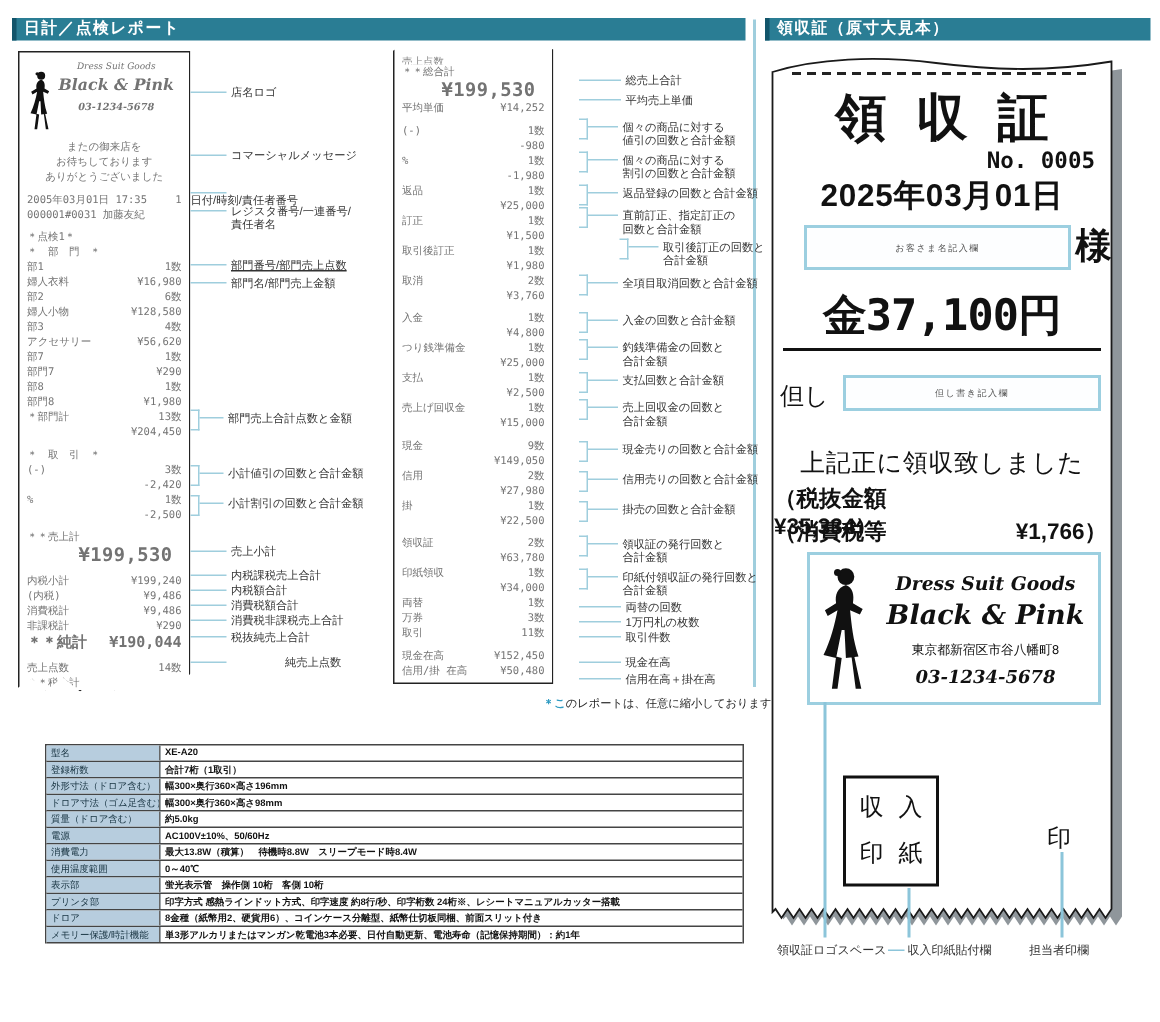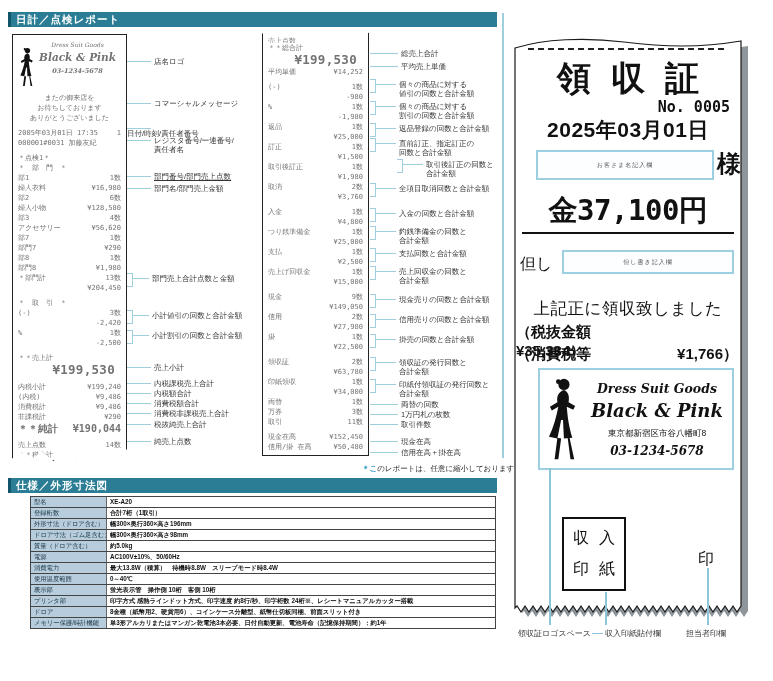--- a/index.html
+++ b/index.html
@@ -37,21 +37,21 @@
   .r1logo svg{position:absolute;left:0px;top:6px;}
   .r1logotxt{padding-left:16px;text-align:center;}
   .r1logotxt .en{font:italic 6px "DejaVu Serif",serif;margin-top:2px;}
   .r1logotxt .nm{font:italic bold 10.5px "DejaVu Serif",serif;margin-top:3px;}
   .r1logotxt .tel{font:italic bold 6.5px "DejaVu Serif",serif;margin-top:4px;}
   .r1msg{font-size:7px;text-align:center;line-height:10px;margin-bottom:5px;}
 
   
   .annotcol{position:absolute;top:0;height:681px;pointer-events:none;}
   #annot1{left:127px;width:126px;}
-  #annot2{left:370px;width:106px;border-radius:10px;}
+  #annot2{left:386px;width:106px;border-radius:10px;}
   .ann{position:absolute;left:0;display:flex;align-items:flex-start;font-size:7.5px;color:#333;
        white-space:nowrap;line-height:1.25;}
   .ann .conn{width:24px;border-top:1.2px solid #9FCEDD;margin-top:4px;margin-right:3px;flex:none;}
   .ann .brk{width:5px;height:12px;border:1.2px solid #9FCEDD;border-left:none;margin-top:-1px;flex:none;}
   .ann.bk .conn{width:16px;}
   #annot2 .ann .conn{width:28px;}
   #annot2 .ann.bk .conn{width:20px;}
   #note{position:absolute;left:362px;top:464px;font-size:7.5px;color:#222;}
   #note::first-letter{color:#2E9BC2;font-weight:bold;}
 
@@ -105,21 +105,21 @@
   .sk{width:76px;flex:none;background:#B7CDDE;border-right:1px solid #666;font-size:6.3px;color:#15313f;
       padding:1px 3px 0;box-sizing:border-box;white-space:nowrap;overflow:hidden;}
   .sv{flex:1;font-size:6.3px;font-weight:bold;color:#111;padding:1px 3px 0;white-space:nowrap;overflow:hidden;}
 </style>
 </head>
 <body>
 
 <div id="root">
 
   <div class="bar" id="bar1">日計／点検レポート</div>
-  <div class="bar" id="bar3">仕様／外形寸法図</div>
+  <div class="bar" id="bar2">領収証（原寸大見本）</div>
   <div id="divider"></div>
 
   <div class="rcpt" id="rcpt1">
     <div class="r1logo">
       <svg width="18" height="40" viewBox="0 0 40 90">
         <circle cx="21" cy="8" r="6" fill="#111"></circle>
           <circle cx="15" cy="5" r="2.5" fill="#111"></circle>
         <path fill="#111" d="M21,14 C15,16 13,21 14,27 L6,32 L8,36 L15,32 C13,42 10,54 5,64 L14,66 L18,46 L20,46 L21,66 L30,65 C26,53 25,42 24,32 L31,35 L33,31 L26,27 C27,21 26,16 21,14 Z M14,65 L11,88 L15,88 L18,66 Z M25,65 L28,88 L32,88 L27,65 Z"></path>
       </svg>
       <div class="r1logotxt">
@@ -510,21 +510,21 @@
         <span class="atxt">
           <div>消費税非課税売上合計</div>
         </span>
       </div>
       <div class="ann" style="top: 420px;">
         <span class="conn"></span>
         <span class="atxt">
           <div>税抜純売上合計</div>
         </span>
       </div>
-      <div class="ann" style="top: 437px;">
+      <div class="ann" style="top: 437px; gap: 36px;">
         <span class="conn"></span>
         <span class="atxt">
           <div>純売上点数</div>
         </span>
       </div>
     </div>
   <div class="annotcol" id="annot2">
       <div class="ann" style="top: 49px;">
         <span class="conn"></span>
         <span class="atxt">

